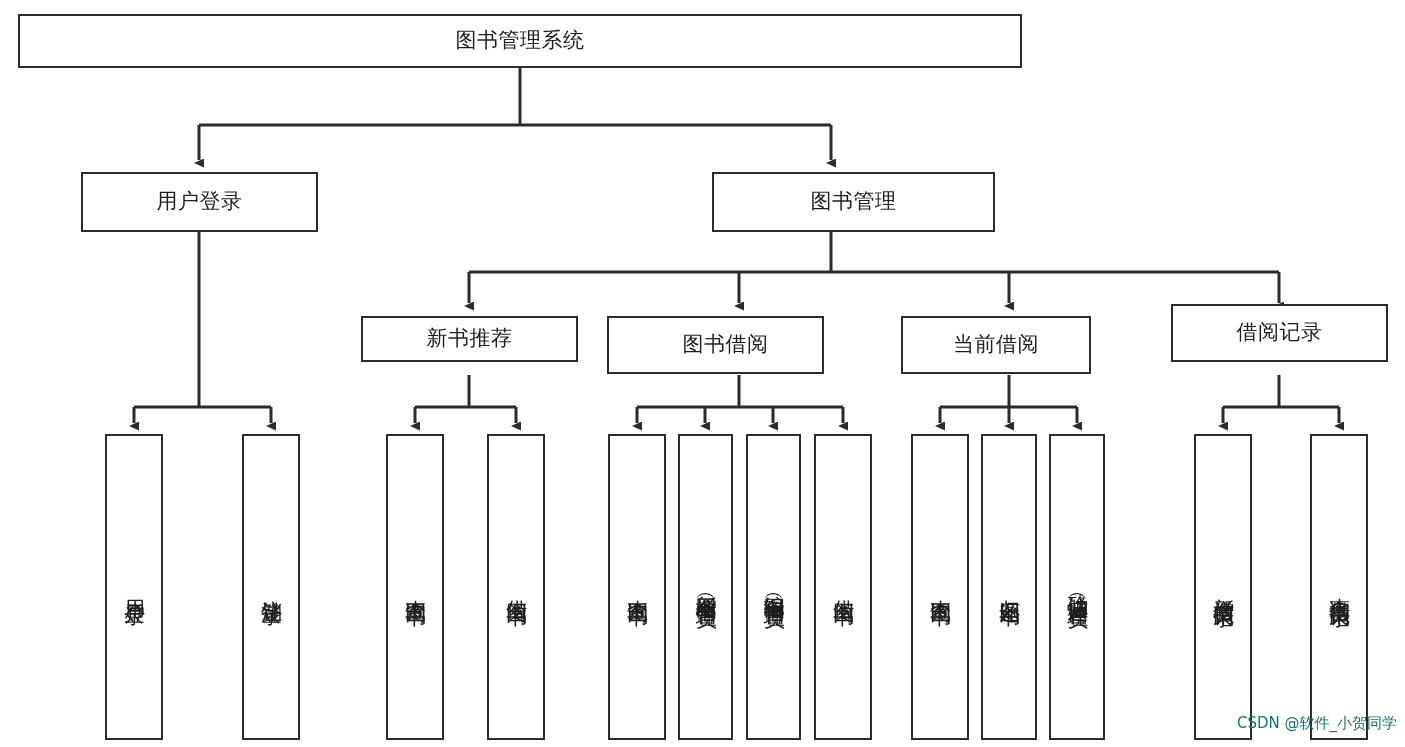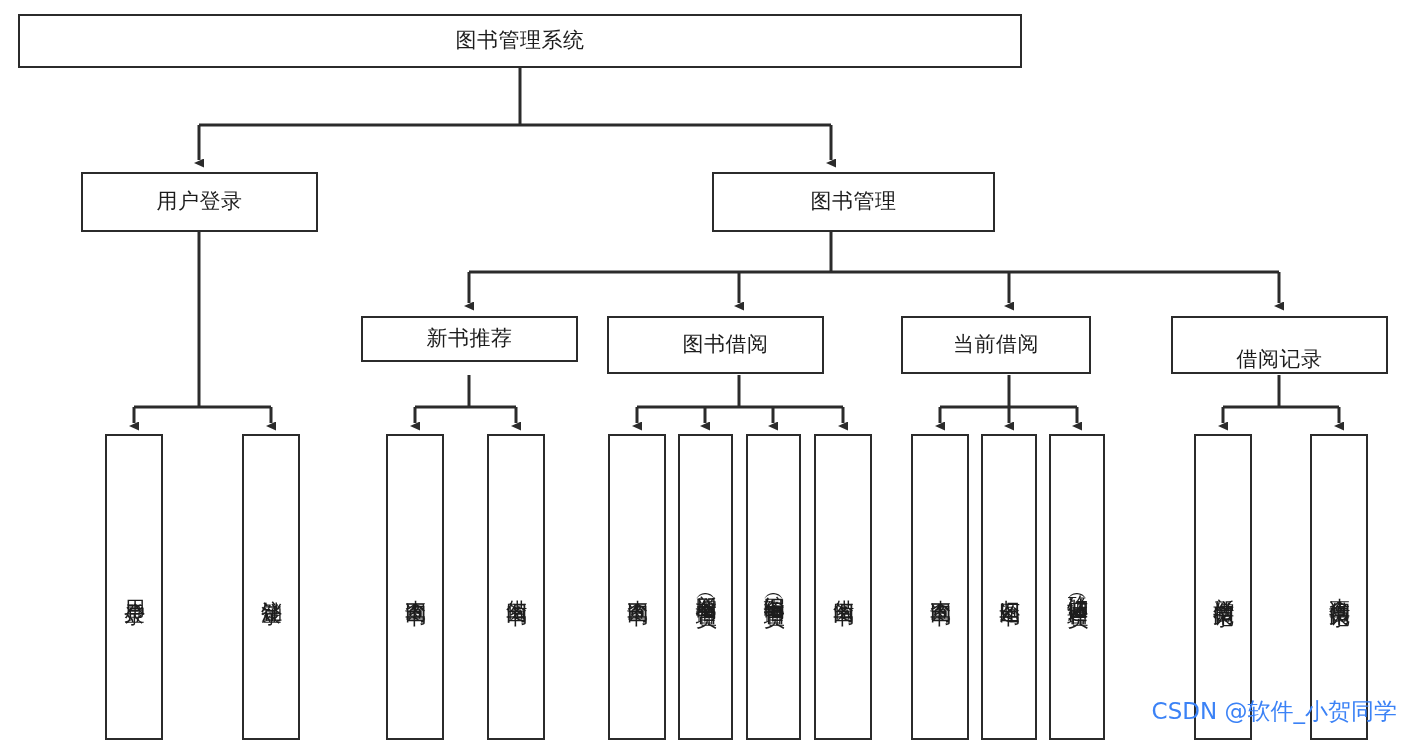--- a/index.html
+++ b/index.html
@@ -51,23 +51,23 @@
     white-space: nowrap;
     text-align: center;
   }
   .leaf-box {
     align-items: center;
     justify-content: center;
   }
   #watermark {
     position: absolute;
     right: 8px;
-    bottom: 20px;
-    font-size: 23px;
-    color: #3b82f6;
+    bottom: 14px;
+    font-size: 15px;
+    color: #0f766e;
     white-space: nowrap;
     pointer-events: none;
     font-family: "DejaVu Sans", "Liberation Sans", sans-serif;
   }
 </style>
 </head>
 <body>
 
 <div id="diagram-root">
 
@@ -154,21 +154,21 @@
   </div>
 
   <div class="node-box" style="left:607px; top:316px; width:217px; height:58px;padding-left:20px;">
     <span class="node-label-h">图书借阅</span>
   </div>
 
   <div class="node-box" style="left:901px; top:316px; width:190px; height:58px;">
     <span class="node-label-h">当前借阅</span>
   </div>
 
-  <div class="node-box" style="left:1171px; top:316px; width:217px; height:58px;align-items:flex-end;">
+  <div class="node-box" style="left:1171px; top:304px; width:217px; height:58px;">
     <span class="node-label-h">借阅记录</span>
   </div>
 
   <div class="node-box leaf-box" style="left:105px; top:434px; width:58px; height:306px;">
     <span class="node-label-v">用户登录</span>
   </div>
 
   <div class="node-box leaf-box" style="left:242px; top:434px; width:58px; height:306px;">
     <span class="node-label-v">注销登录</span>
   </div>

